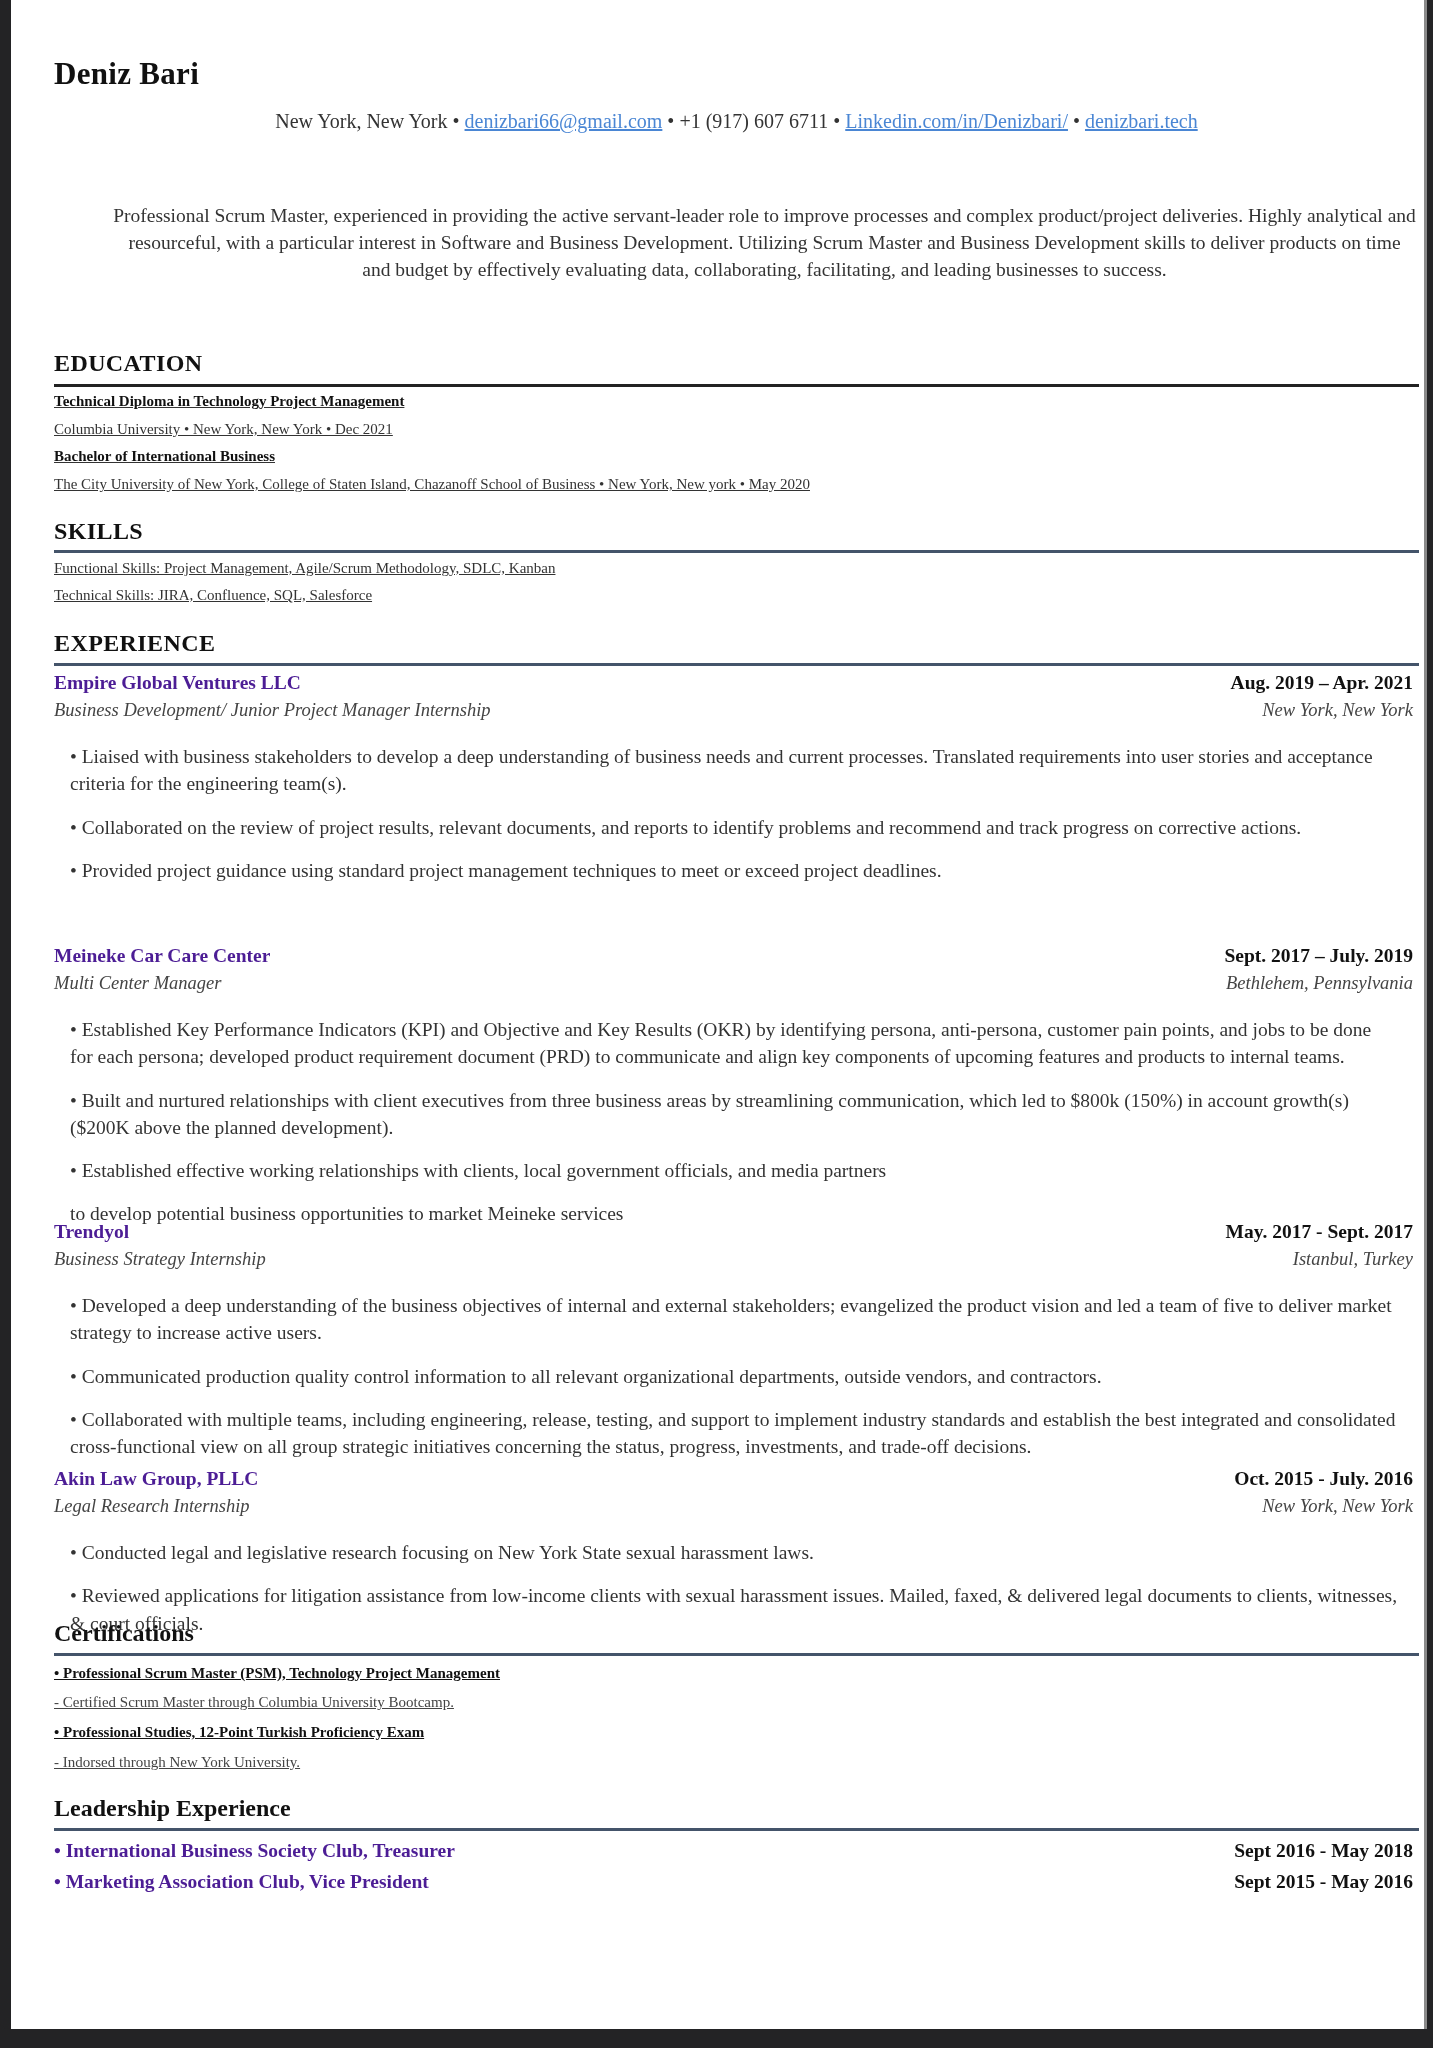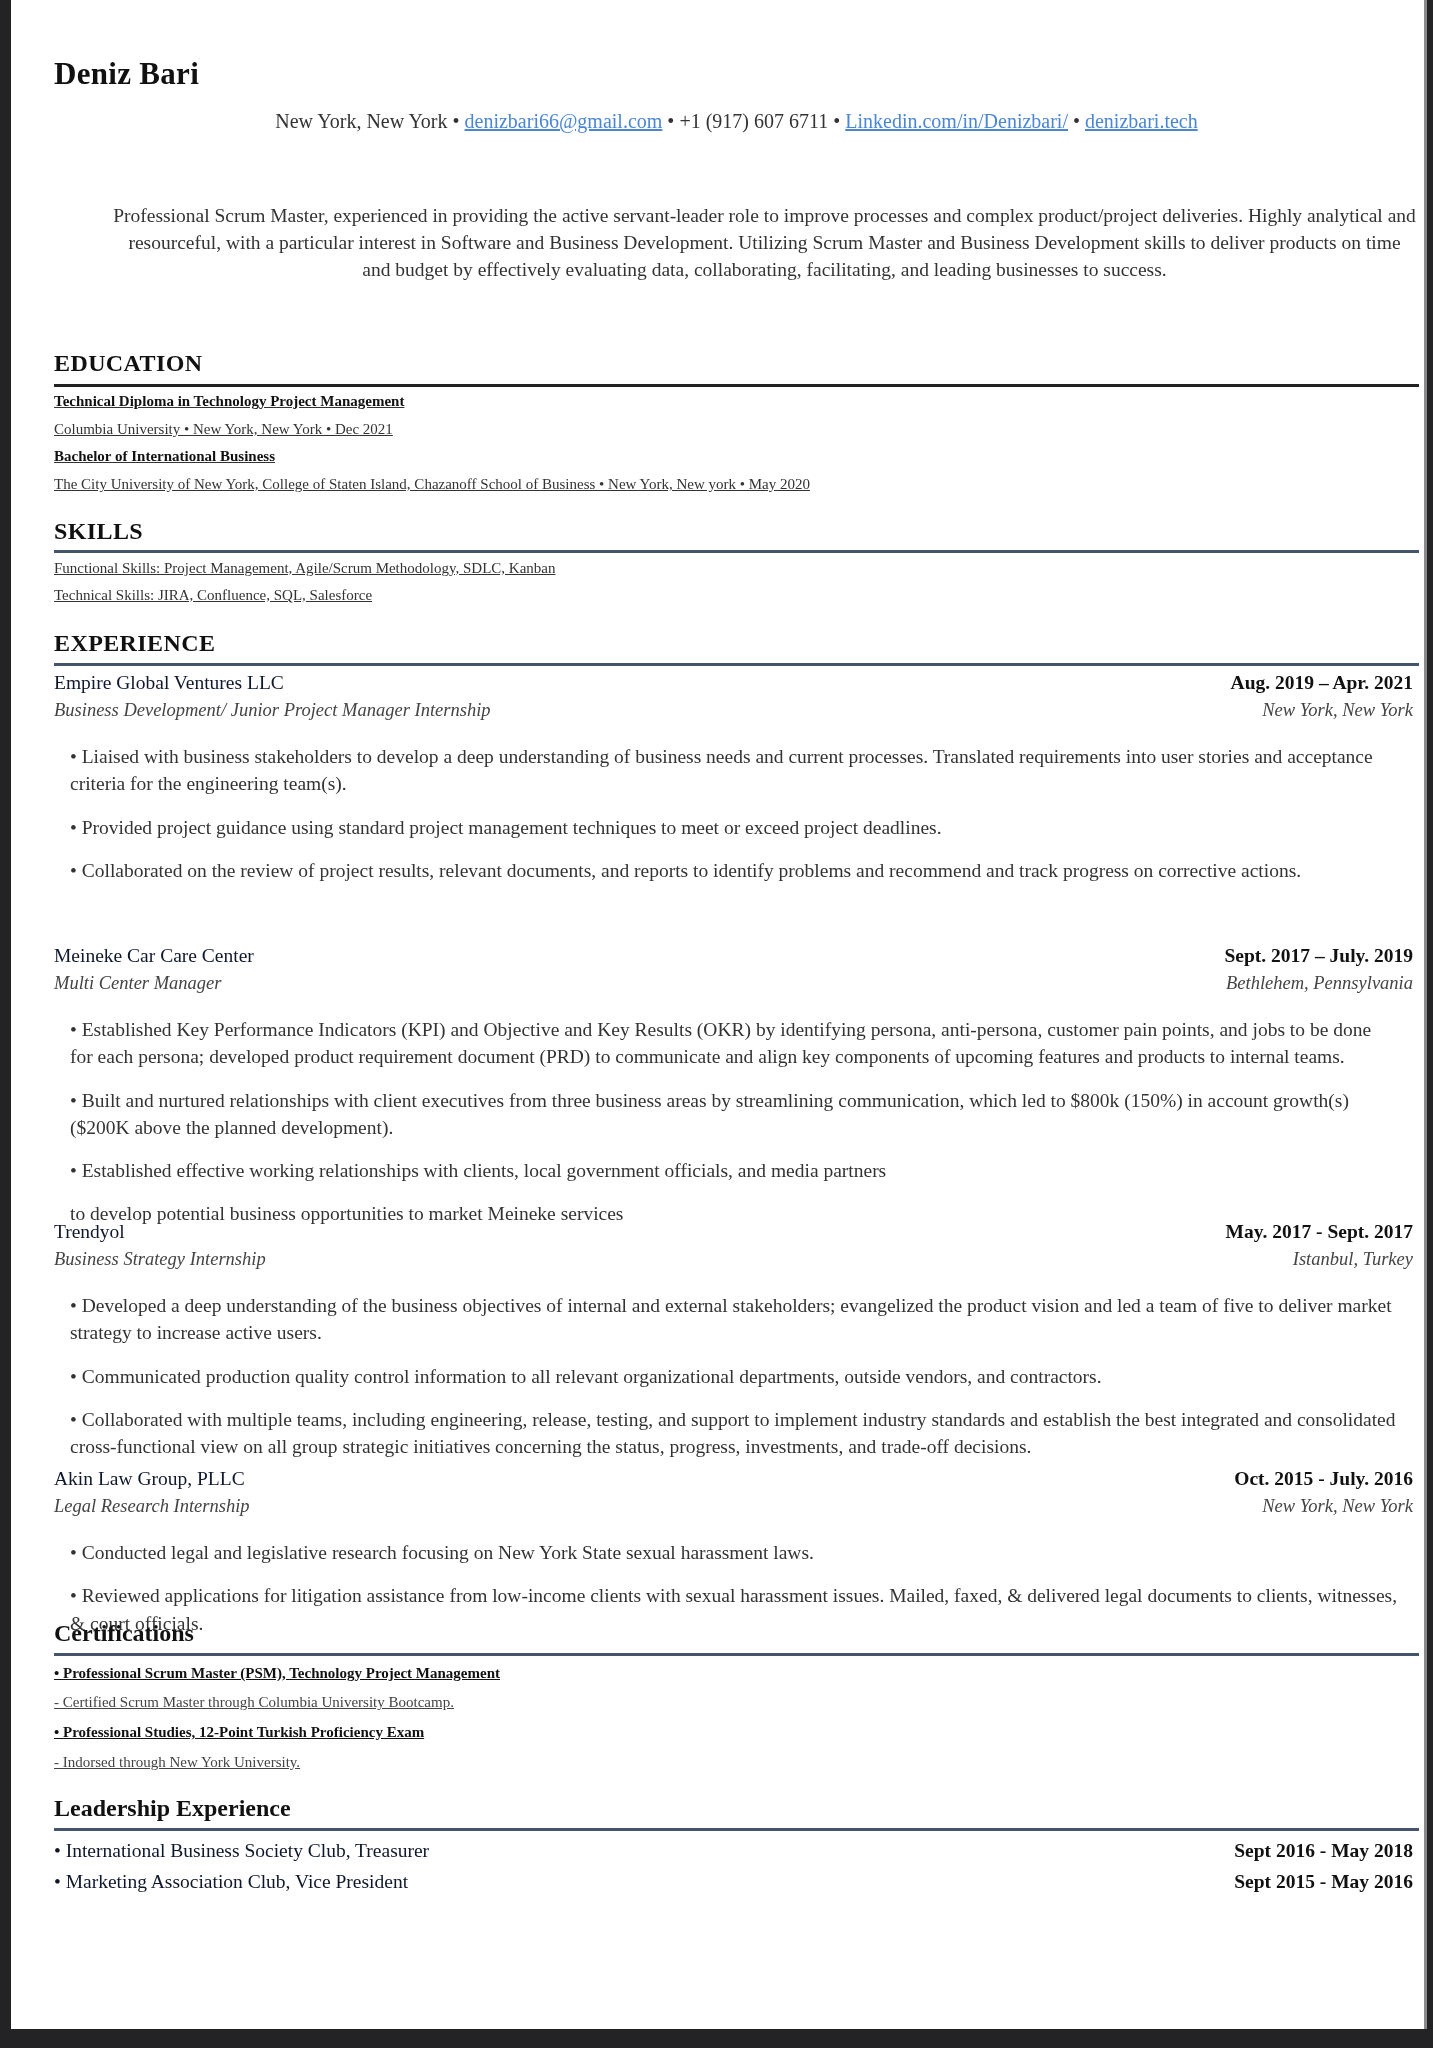--- a/index.html
+++ b/index.html
@@ -46,21 +46,21 @@
   .line {
     position: absolute; left: 0; width: 1365px; font-size: 15px; color: #333;
     white-space: nowrap;
     text-decoration: underline;
   }
   .line b, .bold { font-weight: bold; color: #111; }
   .row {
     position: absolute; left: 0; width: 1365px; display: flex; justify-content: space-between;
     font-size: 19.5px; white-space: nowrap;
   }
-  .row .l { font-weight: normal; color: #0f172a; }
+  .row .l { font-weight: bold; color: #4c1d95; }
   .row .r { font-weight: bold; color: #111; padding-right: 6px; }
   .row.it .l, .row.it .r { font-weight: normal; font-style: italic; color: #444; font-size: 18.5px; }
   .bullets {
     position: absolute; left: 0; width: 1360px; font-size: 19.5px; line-height: 27.3px; color: #333;
   }
   .bullets p { margin: 16px; }
   .cert-title { font-weight: bold; color: #111; }
   .cert-sub { color: #444; }
 </style>
 </head>
@@ -94,22 +94,22 @@
     <div class="row" style="top:672px">
       <span class="l">Empire Global Ventures LLC</span>
       <span class="r">Aug. 2019 – Apr. 2021</span>
     </div>
     <div class="row it" style="top:700px">
       <span class="l">Business Development/ Junior Project Manager Internship</span>
       <span class="r">New York, New York</span>
     </div>
     <div class="bullets" style="top:727px">
       <p>• Liaised with business stakeholders to develop a deep understanding of business needs and current processes. Translated requirements into user stories and acceptance criteria for the engineering team(s).</p>
+      <p>• Collaborated on the review of project results, relevant documents, and reports to identify problems and recommend and track progress on corrective actions.</p>
       <p>• Provided project guidance using standard project management techniques to meet or exceed project deadlines.</p>
-      <p>• Collaborated on the review of project results, relevant documents, and reports to identify problems and recommend and track progress on corrective actions.</p>
     </div>
 
     <div class="row" style="top:945px">
       <span class="l">Meineke Car Care Center</span>
       <span class="r">Sept. 2017 – July. 2019</span>
     </div>
     <div class="row it" style="top:973px">
       <span class="l">Multi Center Manager</span>
       <span class="r">Bethlehem, Pennsylvania</span>
     </div>

